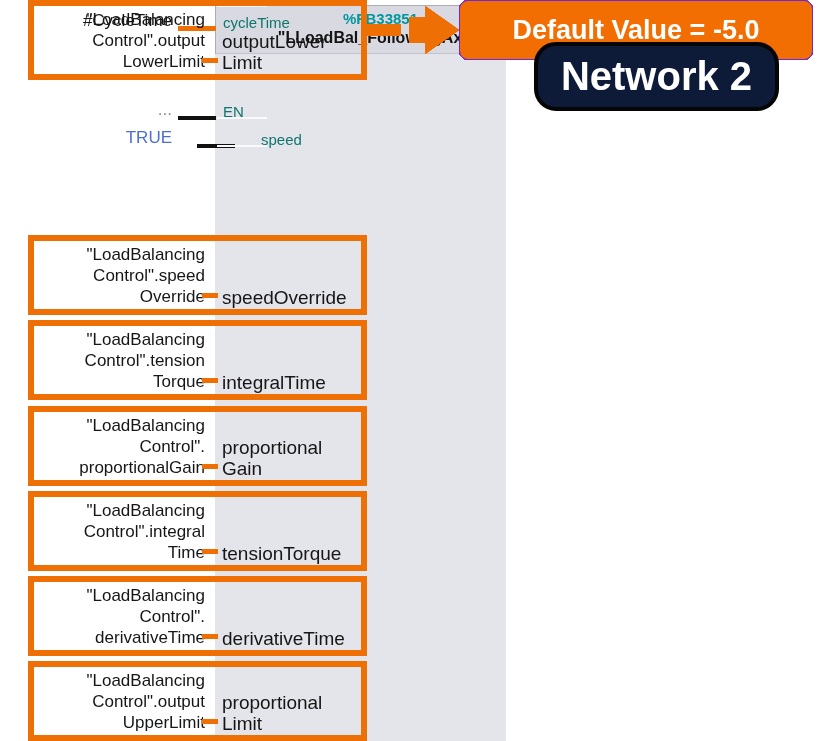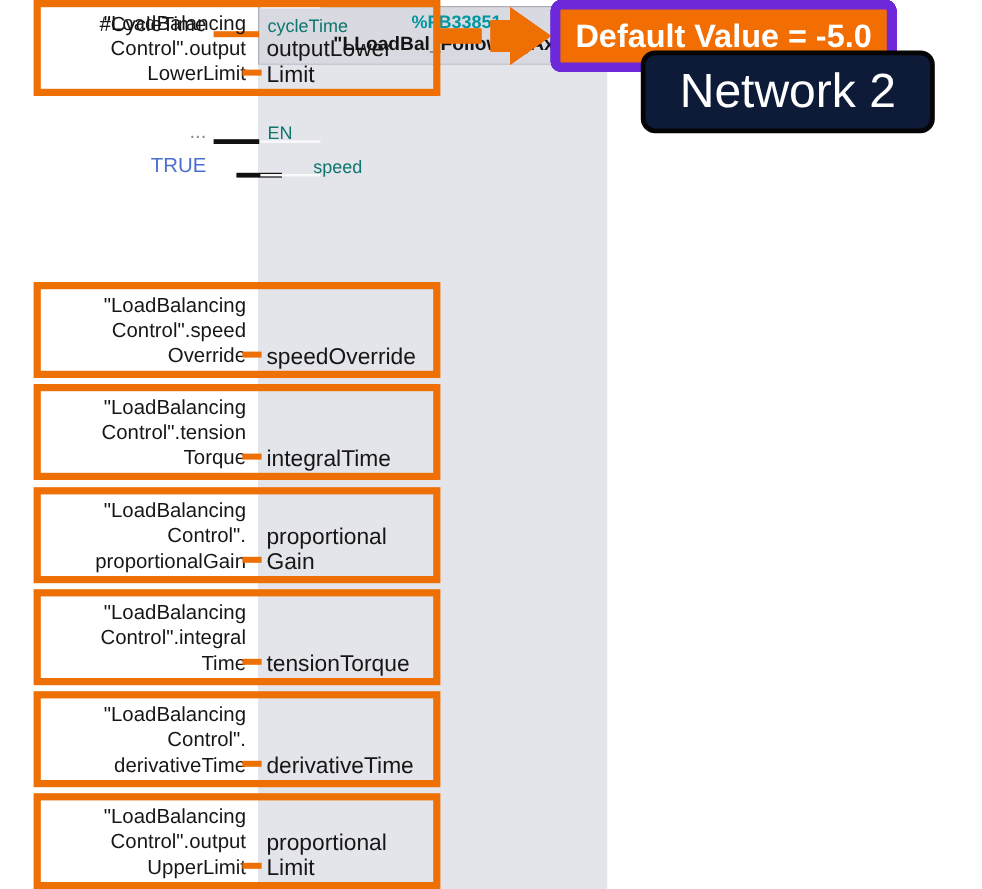--- a/index.html
+++ b/index.html
@@ -74,32 +74,32 @@
   .crow:nth-of-type(6){ top:590px; }
   .crow:nth-of-type(7){ top:669px; }
   .arrow-stem { position:absolute; left:0;  top:24px; width:34px; height:12px; background:#ee7005; }
   .arrow-tail { position:absolute; left:42px; top:17px; width:16px; height:26px; background:#ee7005; }
   .arrow-head {
     position:absolute; left:58px; top:6px; width:0; height:0;
     border-top:24px solid transparent; border-bottom:24px solid transparent;
     border-left:34px solid #ee7005;
   }
   .callout {
-    position:absolute; left:92px; top:0; width:288px; height:60px;
-    background:#f26d02; border:8px solid #6d28d9; border-radius:9px;
+    position:absolute; left:92px; top:0; width:354px; height:60px;
+    background:#f26d02; border:1px solid #6d28d9; border-radius:9px;
     display:flex; align-items:center; justify-content:center;
     color:#ffffff; font-size:27px; font-weight:bold;
   }
 
   
   .network-label {
     position:absolute; left:534px; top:42px; width:245px; height:69px;
-    background:#0d1b38; border:4px solid #050505; border-radius:12px;
+    background:#0d1b38; border:4px solid #050505; border-radius:22px;
     display:flex; align-items:center; justify-content:center;
-    color:#ffffff; font-size:40px; font-weight:normal;
+    color:#ffffff; font-size:40px; font-weight:bold;
   }
 </style>
 </head>
 <body>
 
 <div class="canvas">
 
   <div class="block-body">
     <div class="block-header">
       <div class="fb-number">%FB33851</div>

